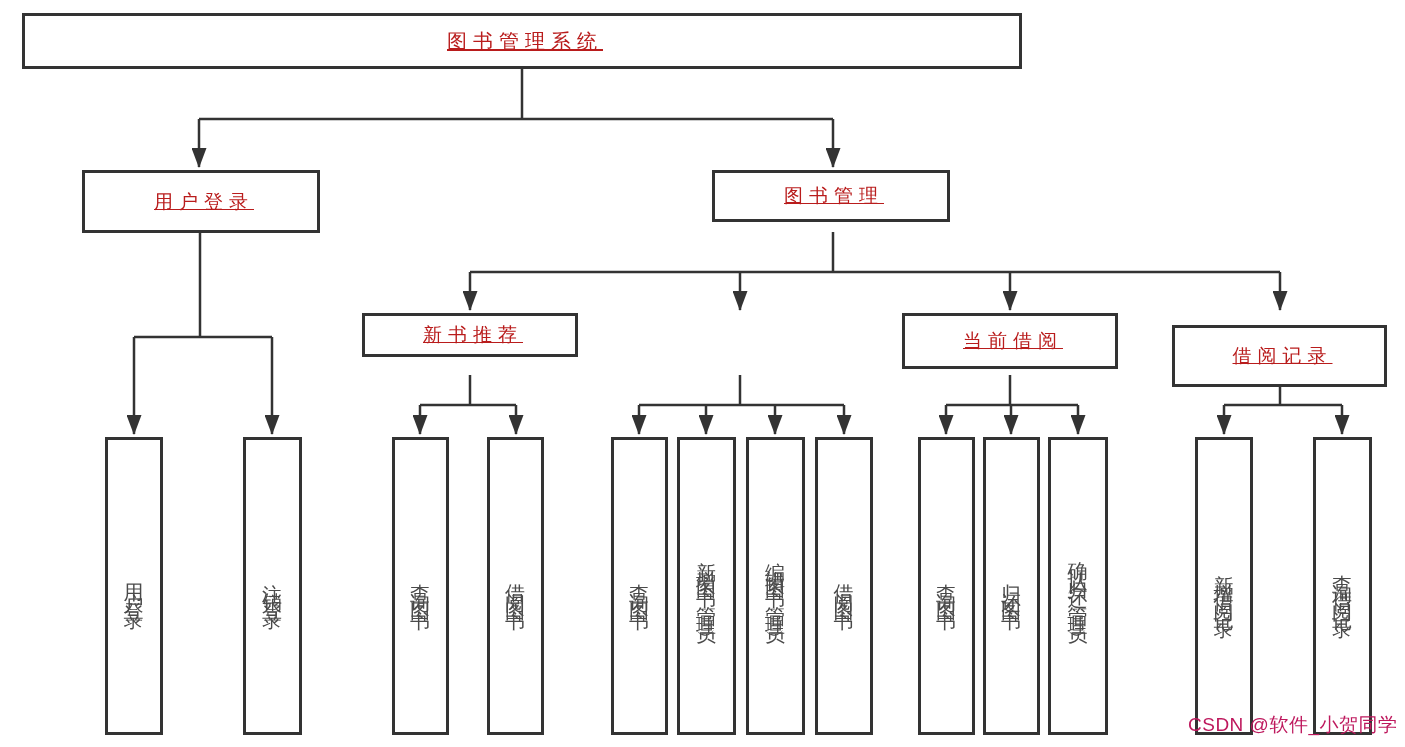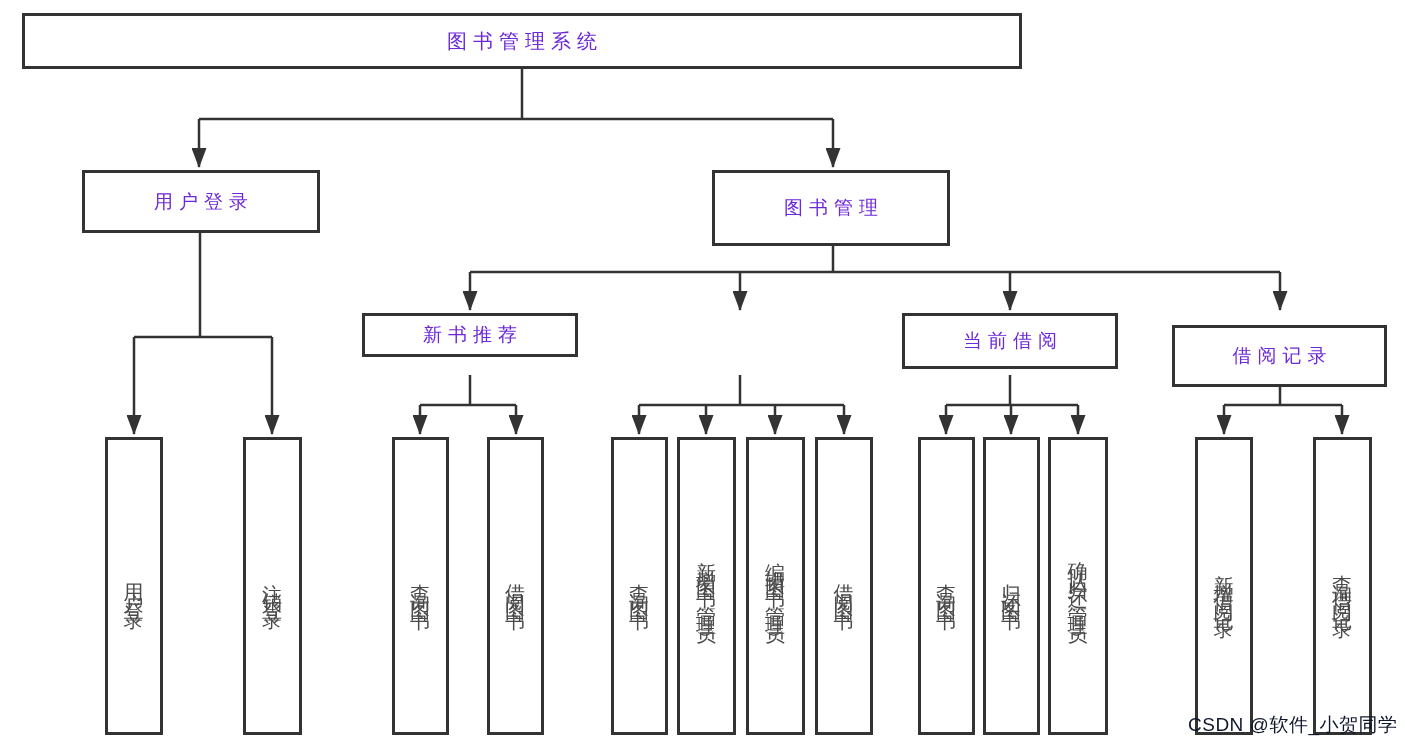--- a/index.html
+++ b/index.html
@@ -5,30 +5,30 @@
   html,body{margin:0;padding:0;background:#ffffff;}
   .canvas{
     position:relative;width:1405px;height:747px;background:#ffffff;overflow:hidden;
     font-family:"Liberation Sans","DejaVu Sans",sans-serif;
   }
   .connectors{position:absolute;left:0;top:0;pointer-events:none;}
   .node{
     position:absolute;box-sizing:border-box;border:3px solid #333333;background:#ffffff;
     display:flex;align-items:center;justify-content:center;color:#4a4a4a;
   }
-  .hbox .lbl{font-size:19px;letter-spacing:6px;text-indent:6px;white-space:nowrap;color:#6d28d9;}
+  .hbox .lbl{font-size:19px;letter-spacing:6px;text-indent:6px;white-space:nowrap;color:#b91c1c;text-decoration:underline;}
   .root .lbl{font-size:20px;}
   .vbox{top:437px;height:298px;}
   .vbox .vlbl{
     writing-mode:vertical-rl;text-orientation:mixed;
     font-size:20px;letter-spacing:9px;line-height:1;color:#4a4a4a;white-space:nowrap;
   }
   .watermark{
     position:absolute;left:1188px;top:712px;z-index:5;
-    font-size:19px;letter-spacing:0.5px;color:#0f172a;white-space:nowrap;
+    font-size:19px;letter-spacing:0.5px;color:#be185d;white-space:nowrap;
   }
 </style>
 </head>
 <body>
 
 <div class="canvas">
 
   <svg class="connectors" width="1405" height="747" viewBox="0 0 1405 747">
     <defs>
       <marker id="ah" markerUnits="userSpaceOnUse" markerWidth="20" markerHeight="15" viewBox="0 0 20 15" refX="19" refY="7.5" orient="auto">
@@ -79,21 +79,21 @@
     </g>
   </svg>
 
   <div class="node hbox root" style="left:22px;top:13px;width:1000px;height:56px">
     <span class="lbl">图书管理系统</span>
   </div>
 
   <div class="node hbox" style="left:82px;top:170px;width:238px;height:63px">
     <span class="lbl">用户登录</span>
   </div>
-  <div class="node hbox" style="left:712px;top:170px;width:238px;height:76px">
+  <div class="node hbox" style="left:712px;top:170px;width:238px;height:52px">
     <span class="lbl">图书管理</span>
   </div>
 
   <div class="node hbox" style="left:362px;top:313px;width:216px;height:44px">
     <span class="lbl">新书推荐</span>
   </div>
   <div class="node hbox" style="left:902px;top:313px;width:216px;height:56px">
     <span class="lbl">当前借阅</span>
   </div>
   <div class="node hbox" style="left:1172px;top:325px;width:215px;height:62px">

